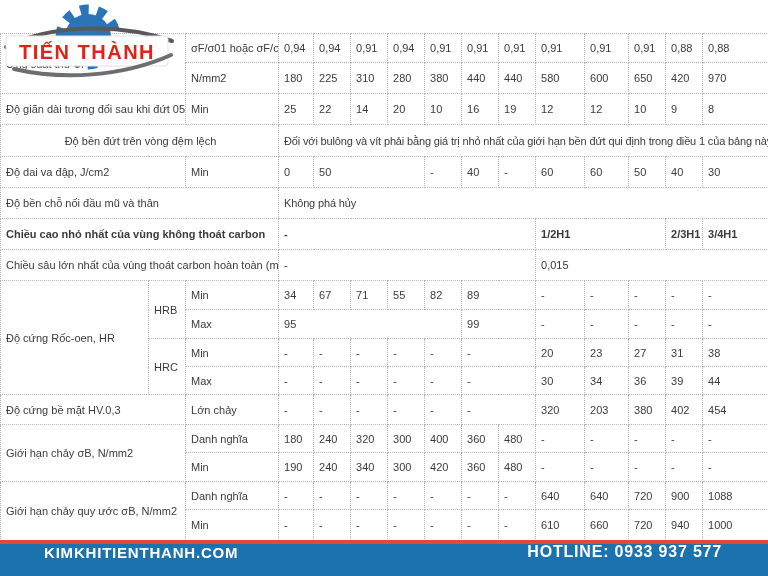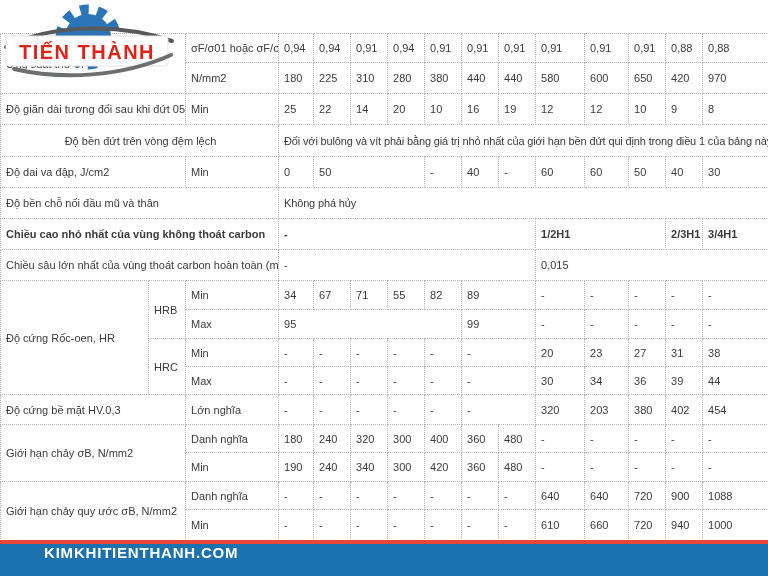--- a/index.html
+++ b/index.html
@@ -196,21 +196,21 @@
         <td class="val">-</td>
         <td colspan="2" class="val">-</td>
         <td class="val">30</td>
         <td class="val">34</td>
         <td class="val">36</td>
         <td class="val">39</td>
         <td class="val">44</td>
       </tr>
       <tr style="height: 30px;">
         <td colspan="2" class="label">Độ cứng bề mặt HV.0,3</td>
-        <td class="sub">Lớn nghĩa</td>
+        <td class="sub">Lớn chảy</td>
         <td class="val">-</td>
         <td class="val">-</td>
         <td class="val">-</td>
         <td class="val">-</td>
         <td class="val">-</td>
         <td colspan="2" class="val">-</td>
         <td class="val">320</td>
         <td class="val">203</td>
         <td class="val">380</td>
         <td class="val">402</td>
@@ -288,13 +288,14 @@
   </g>
   <path d="M 6 44 C 48 22, 118 19, 172 38" fill="none" stroke="#58595b" stroke-width="4" stroke-linecap="round"></path>
   <rect x="6" y="33" width="162" height="30" rx="3" fill="#ffffff" stroke="#e2e2e2"></rect>
   <path d="M 14 66 C 62 77, 122 74, 171 52" fill="none" stroke="#6d6e70" stroke-width="4" stroke-linecap="round"></path>
   <text x="87" y="56" text-anchor="middle" font-family="Liberation Sans, sans-serif" font-size="20" font-weight="bold" letter-spacing="1.5" fill="#e02318">TIẾN THÀNH</text>
 </svg>
 
 <div class="footer-red" style="background: rgb(232, 69, 60);"></div>
 <div class="footer" style="background: rgb(28, 114, 174);">
   <span class="site">KIMKHITIENTHANH.COM</span>
+  <span class="hotline">HOTLINE: 0933 937 577</span>
 </div>
 
 </body></html>

